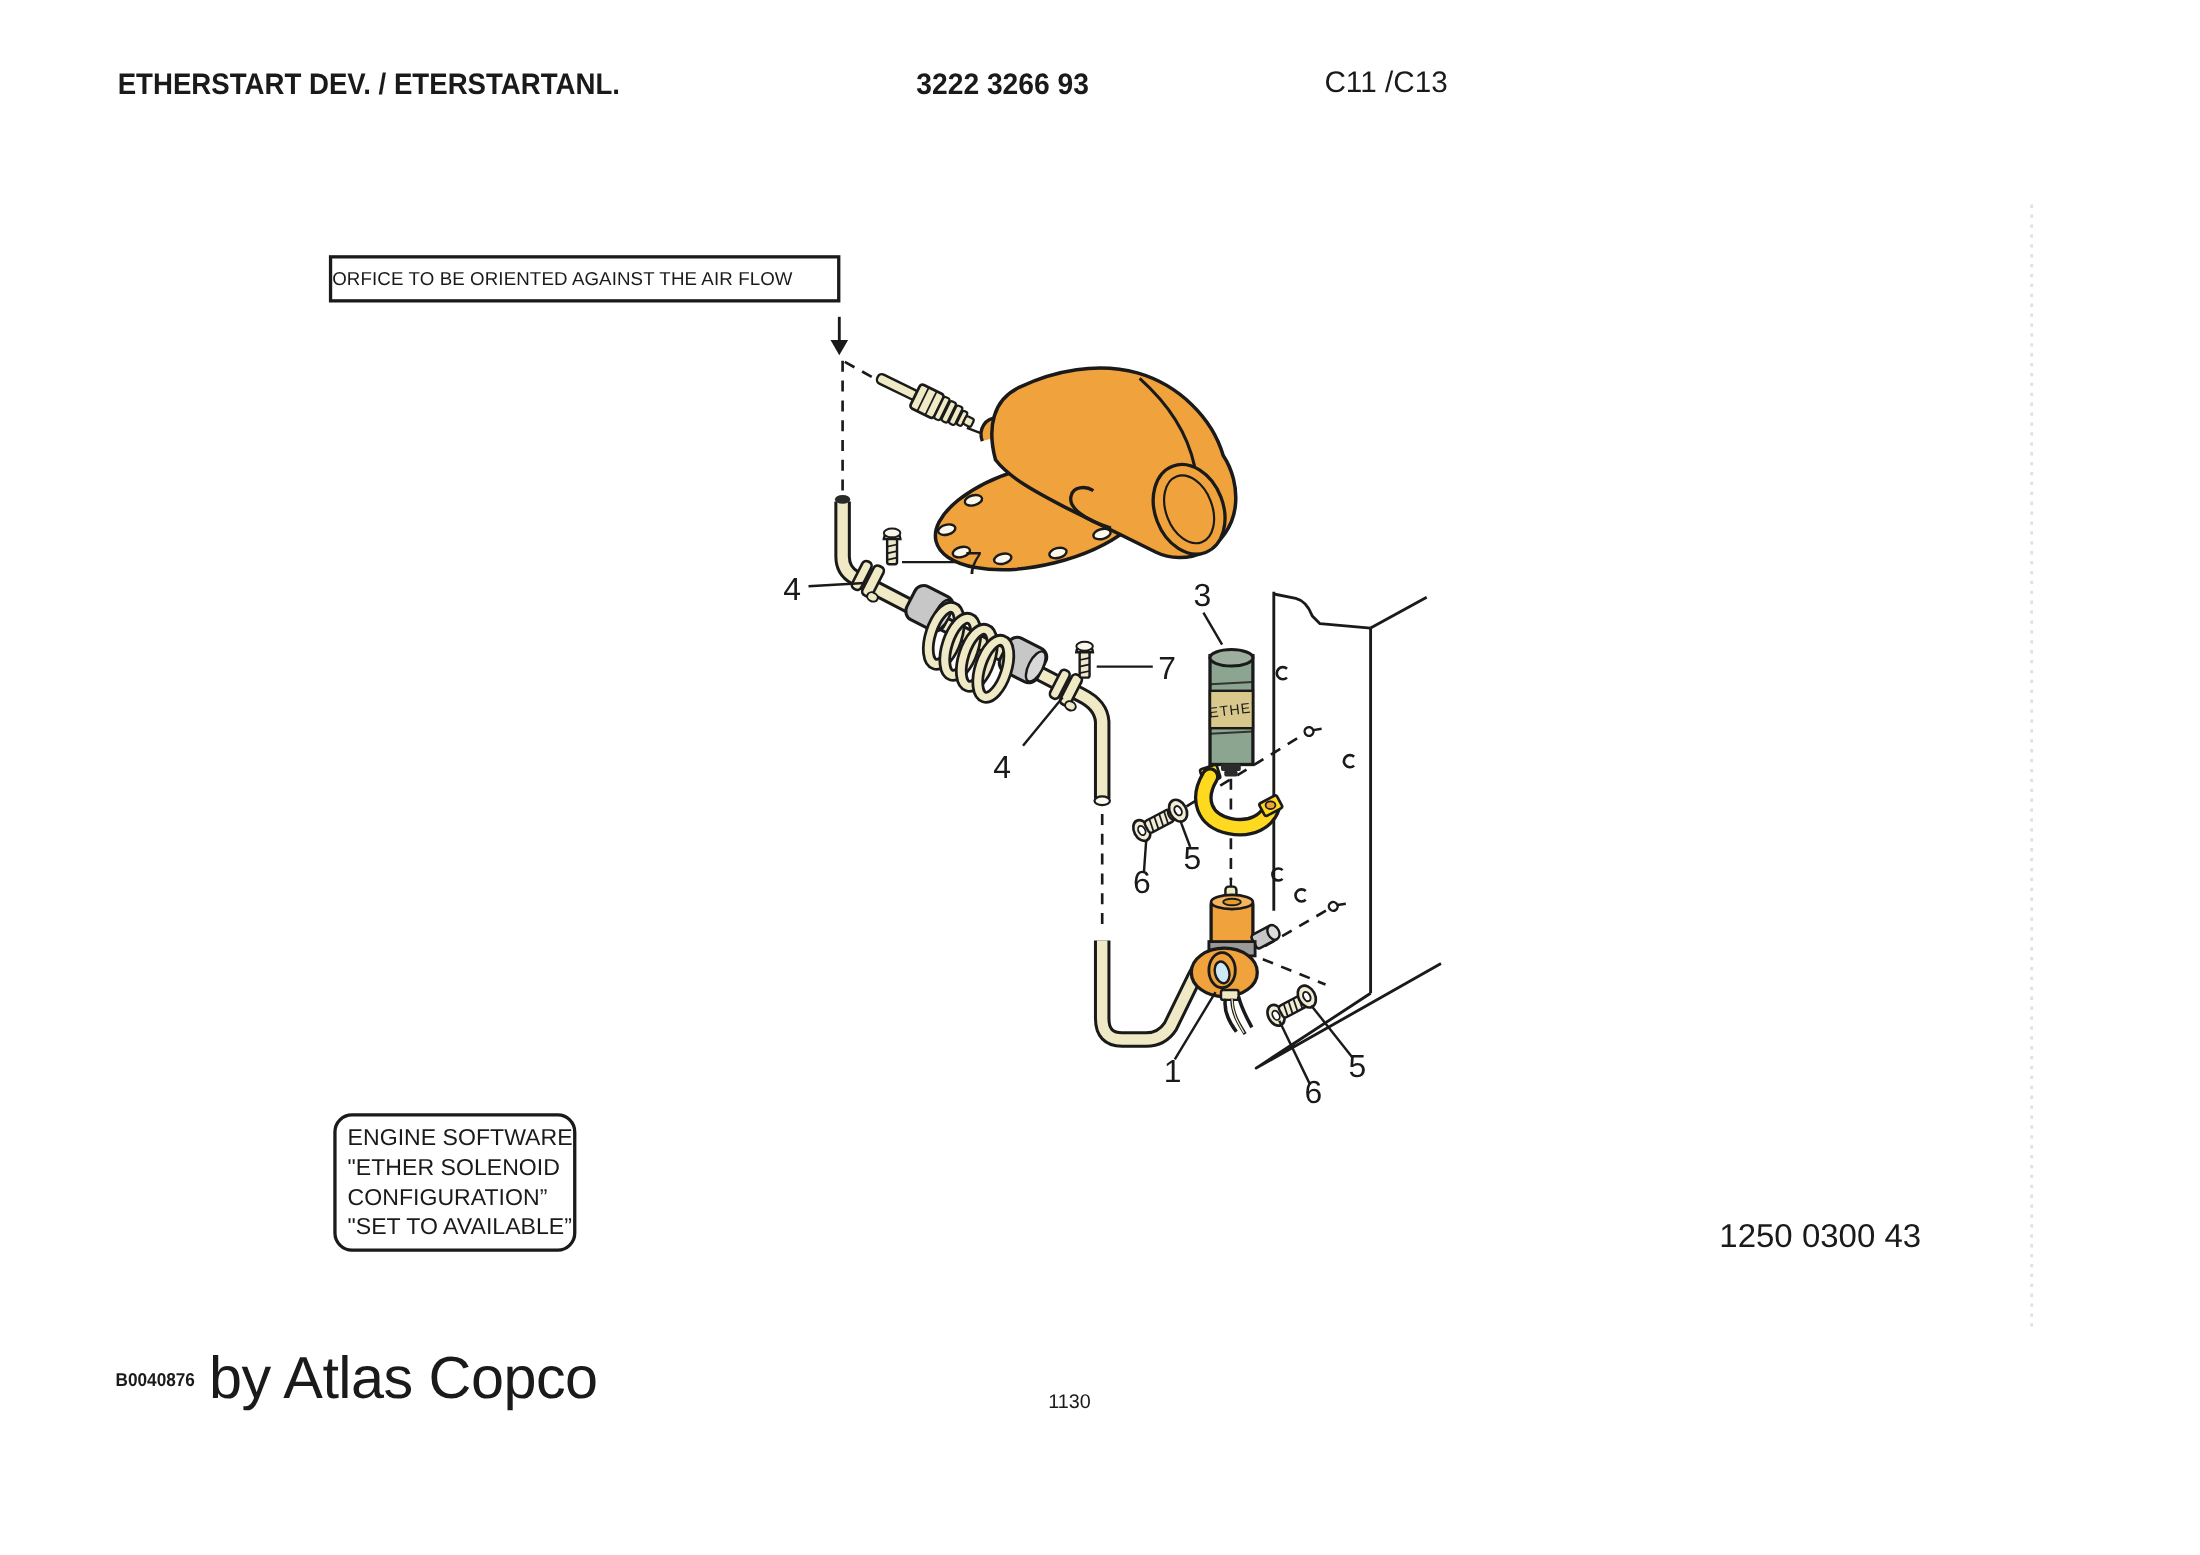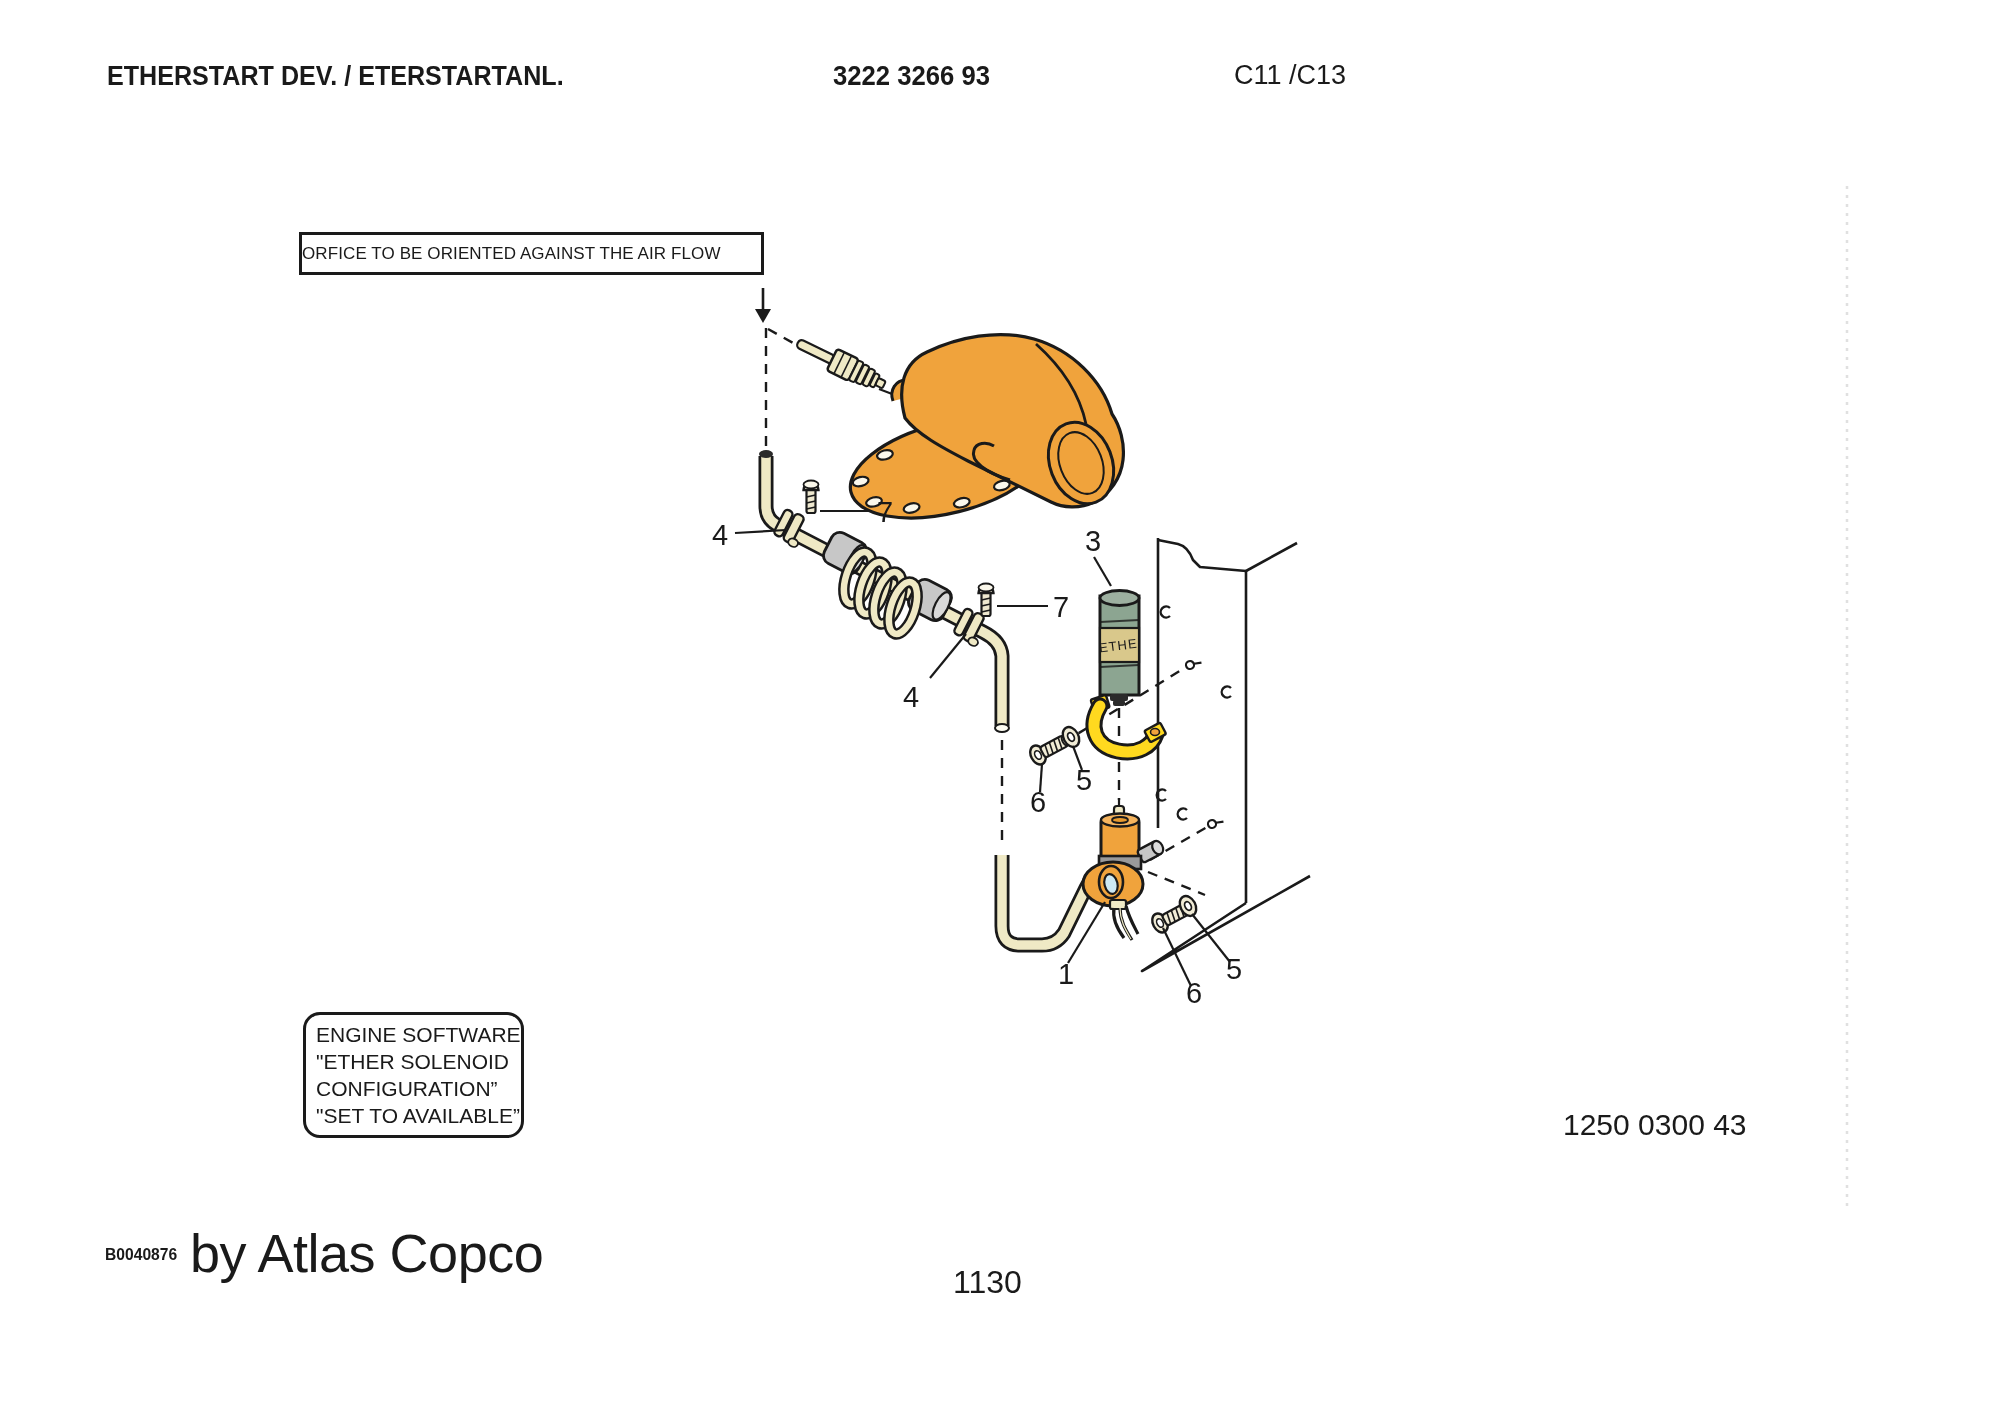--- a/index.html
+++ b/index.html
@@ -1,29 +1,29 @@
 <!DOCTYPE html>
 <html><head>
 <meta charset="utf-8">
 <style>
   html,body{margin:0;padding:0;background:#ffffff;}
   .page{position:relative;width:2000px;height:1310px;background:#ffffff;overflow:hidden;
         font-family:"Liberation Sans",sans-serif;color:#1a1a1a;}
   .abs{position:absolute;white-space:nowrap;}
   .hdr-title{left:107px;top:61px;font-size:27px;font-weight:bold;transform:scaleX(.93);transform-origin:left top;}
   .hdr-part{left:833px;top:61px;font-size:27px;font-weight:bold;transform:scaleX(.95);transform-origin:left top;}
-  .hdr-ref{left:1234px;top:60px;font-size:27px;}
+  .hdr-ref{left:1204px;top:60px;font-size:27px;}
   .notebox{position:absolute;border:3px solid #1a1a1a;background:#fff;box-sizing:border-box;}
   .orifice-box{left:299px;top:232px;width:465px;height:43px;display:flex;align-items:center;justify-content:flex-start;
                font-size:17px;letter-spacing:.1px;}
   .engine-box{left:303px;top:1012px;width:221px;height:126px;padding:7px 10px;font-size:21px;line-height:1.28;border-radius:17px;}
   .engine-box div{white-space:nowrap;}
   .ft-code{left:105px;top:1245px;font-size:17px;font-weight:bold;transform:scaleX(.92);transform-origin:left top;}
   .ft-brand{left:190px;top:1222px;font-size:54px;letter-spacing:-.5px;}
-  .ft-page{left:953px;top:1264px;font-size:32px;}
+  .ft-page{left:953px;top:1264px;font-size:18px;}
   .ft-doc{left:1563px;top:1108px;font-size:30px;}
   svg.diagram{position:absolute;left:0;top:0;}
   .co{font-family:"Liberation Sans",sans-serif;font-size:29px;fill:#1a1a1a;}
   .lbl{font-family:"Liberation Sans",sans-serif;font-size:13px;fill:#1a1a1a;letter-spacing:1px;}
   .ldr{stroke:#1a1a1a;stroke-width:2.2;fill:none;}
   .dash{stroke:#1a1a1a;stroke-width:2.4;fill:none;stroke-dasharray:10 8;}
   .brk{stroke:#1a1a1a;stroke-width:2.6;fill:none;stroke-linejoin:round;}
   .tube-o{fill:none;stroke:#1a1a1a;stroke-width:15;stroke-linejoin:round;}
   .tube-i{fill:none;stroke:#efe9c5;stroke-width:9.5;stroke-linejoin:round;}
   .coil-o{fill:none;stroke:#1a1a1a;stroke-width:11.5;}

